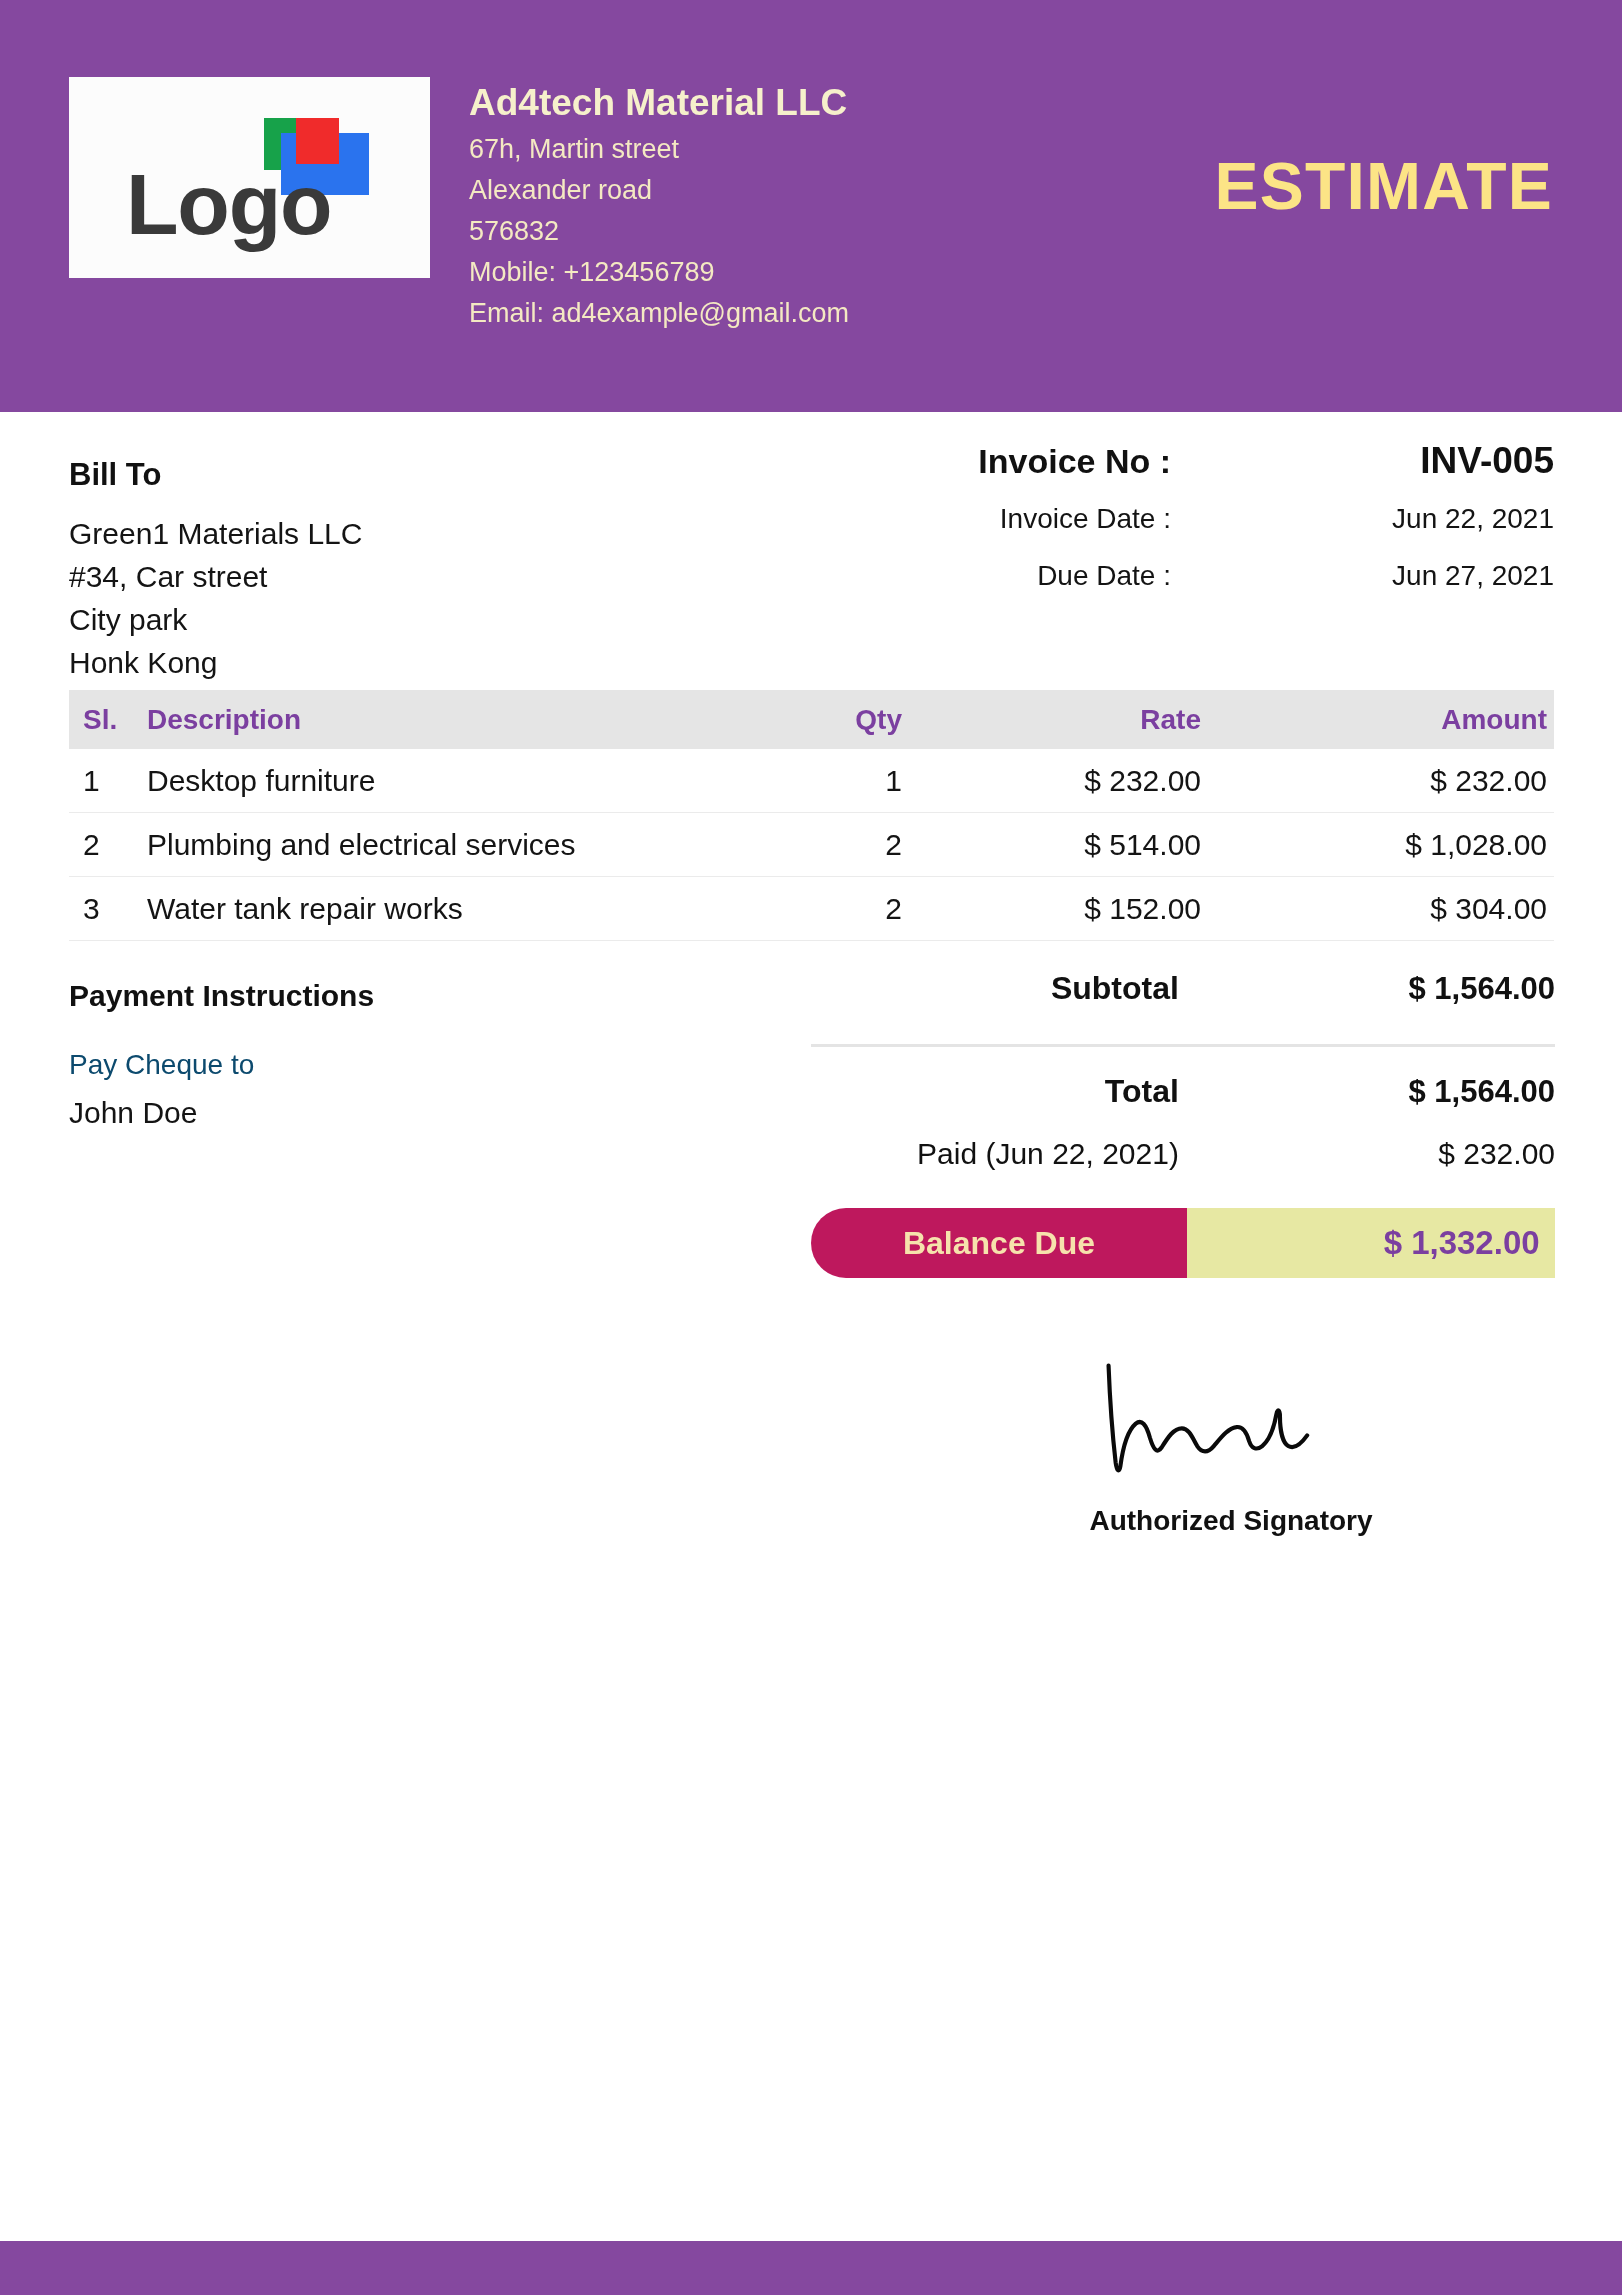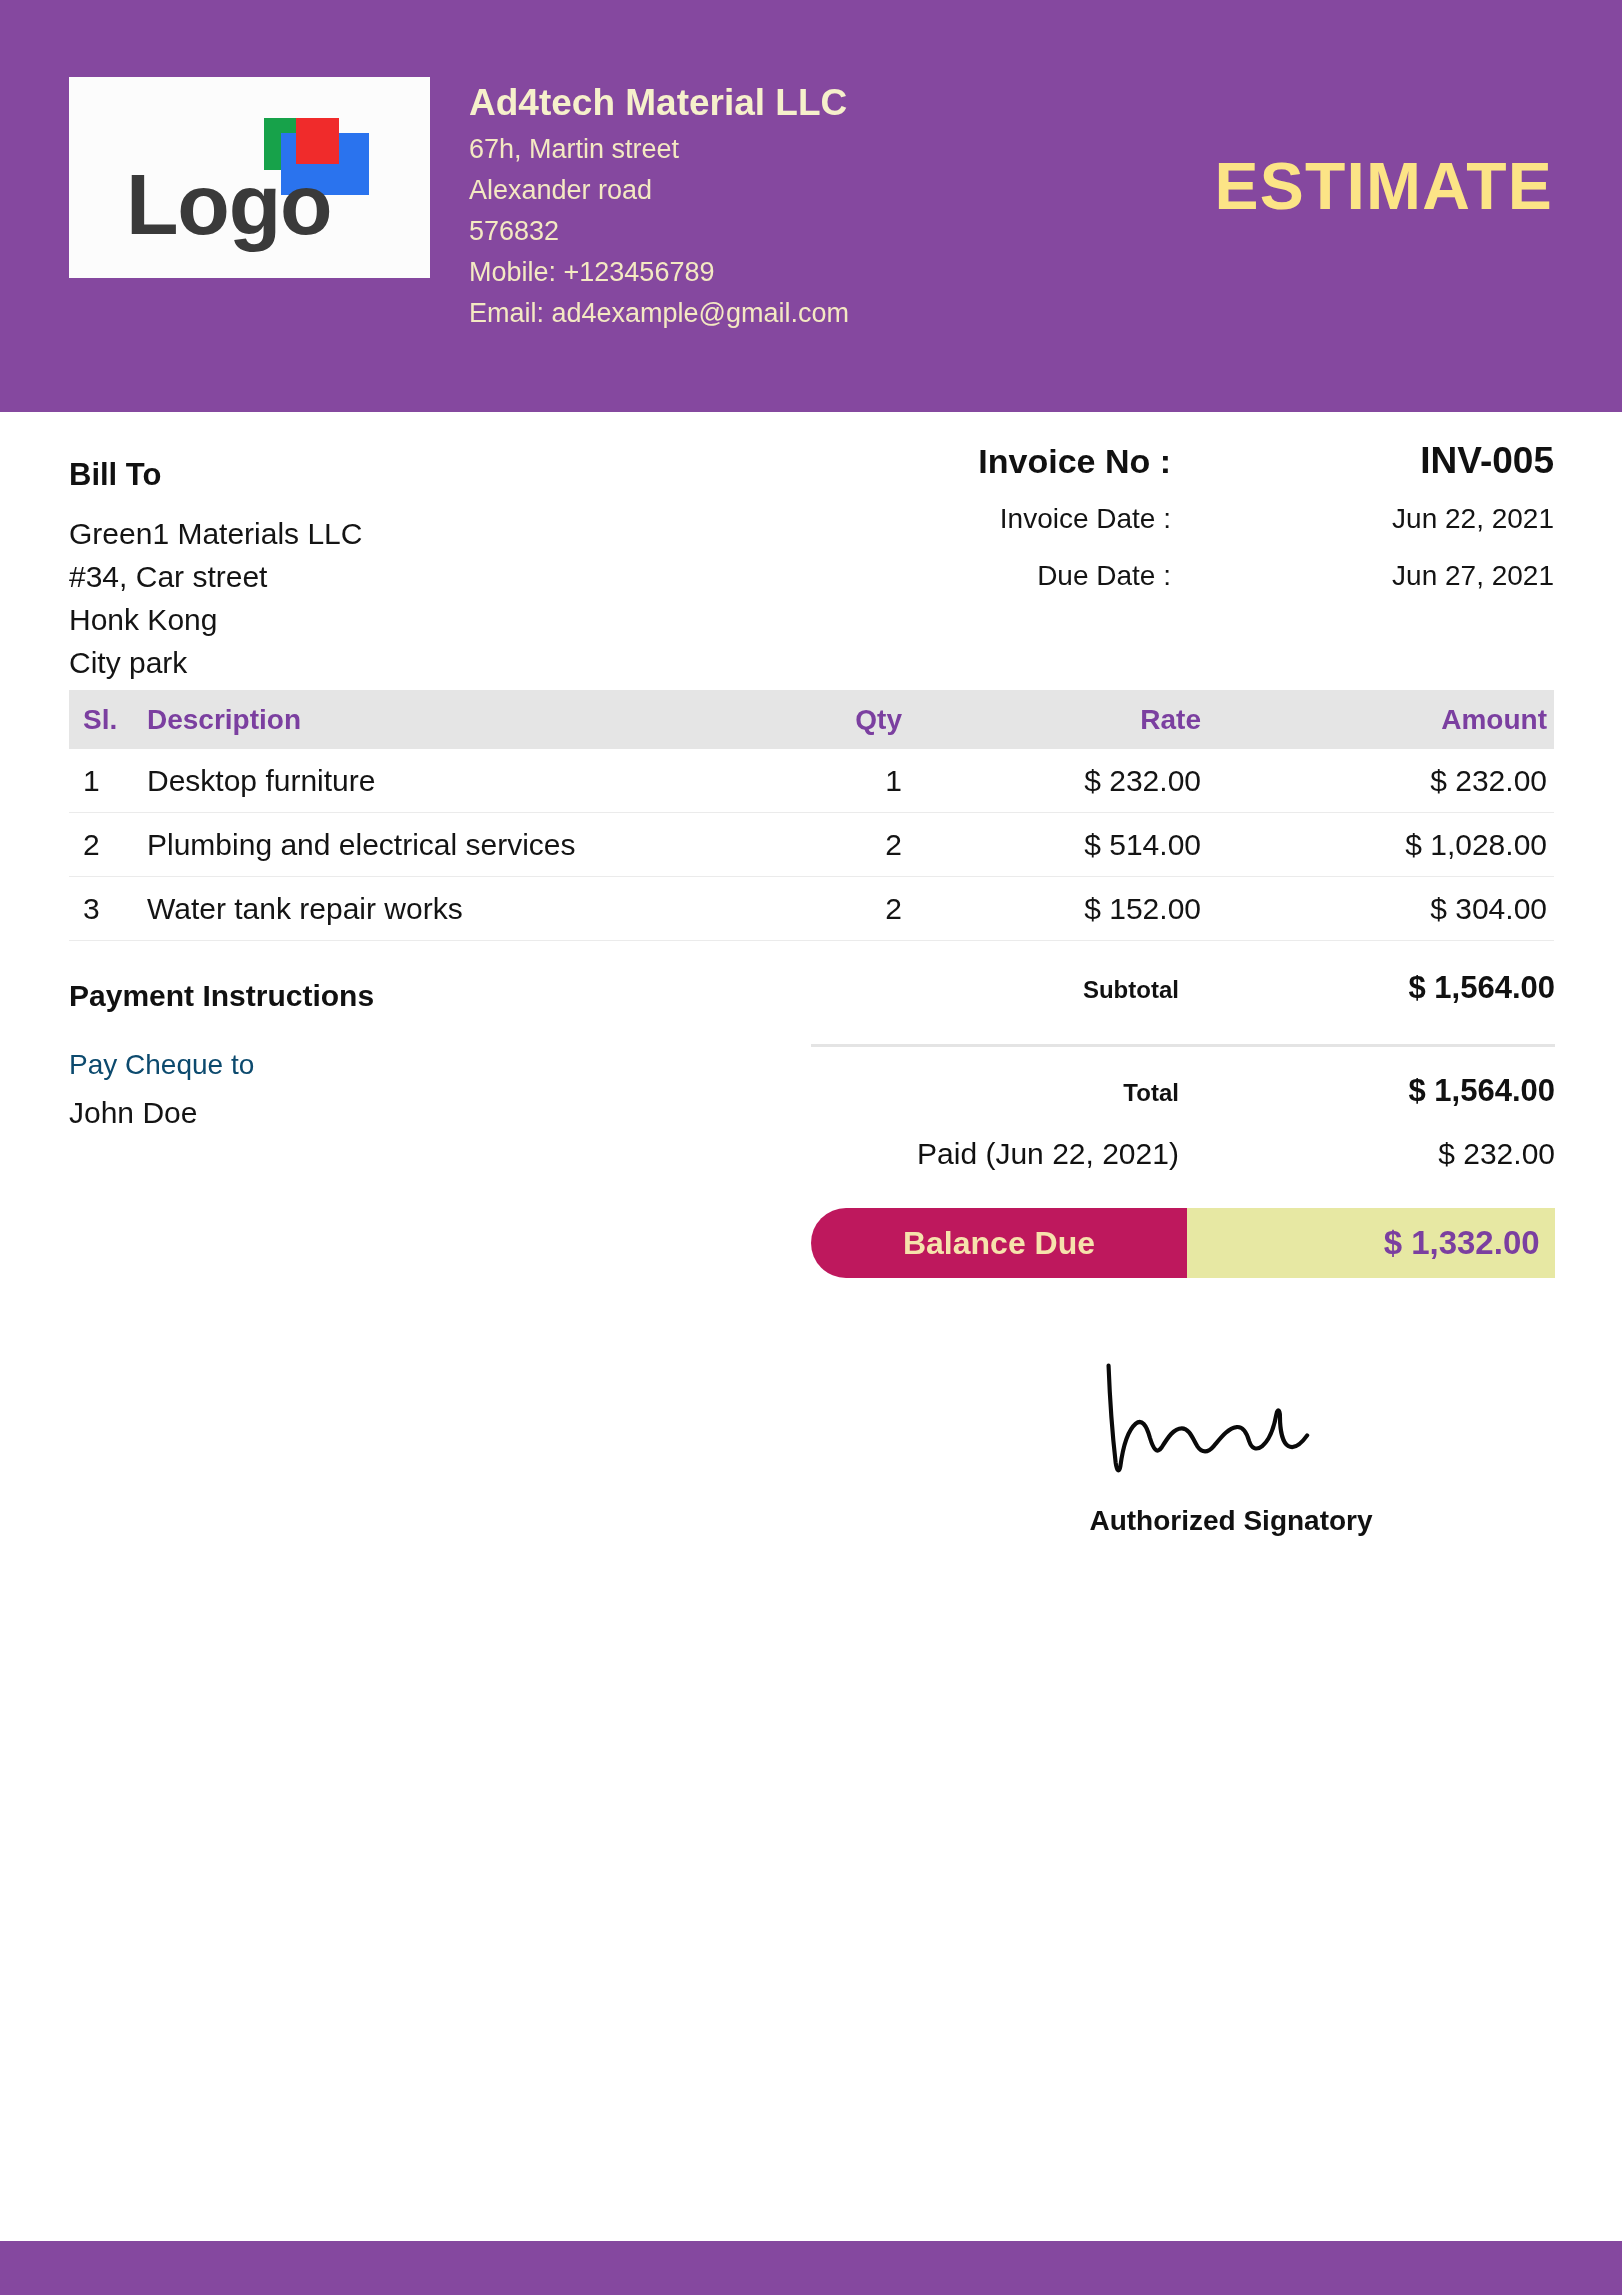--- a/index.html
+++ b/index.html
@@ -226,21 +226,21 @@
   }
   .tot-row {
     display: flex;
     justify-content: flex-end;
     align-items: baseline;
     height: 64px;
   }
   .tot-label {
     width: 379px;
     text-align: right;
-    font-size: 24px;
+    font-size: 32px;
     font-weight: 700;
     color: #111;
     white-space: nowrap;
     padding-right: 10.6px;
     box-sizing: border-box;
   }
   .tot-value {
     width: 366px;
     text-align: right;
     font-size: 31px;
@@ -351,22 +351,22 @@
       <div class="company-line">Email: ad4example@gmail.com</div>
     </div>
 
     <div class="doc-type">ESTIMATE</div>
   </div>
 
   <div class="billto">
     <div class="billto-title">Bill To</div>
     <div class="billto-line">Green1 Materials LLC</div>
     <div class="billto-line">#34, Car street</div>
+    <div class="billto-line">City park</div>
     <div class="billto-line">Honk Kong</div>
-    <div class="billto-line">City park</div>
   </div>
 
   <div class="meta">
     <div class="meta-row big">
       <div class="meta-label">Invoice No :</div>
       <div class="meta-value">INV-005</div>
     </div>
     <div class="meta-row">
       <div class="meta-label">Invoice Date :</div>
       <div class="meta-value">Jun 22, 2021</div>

